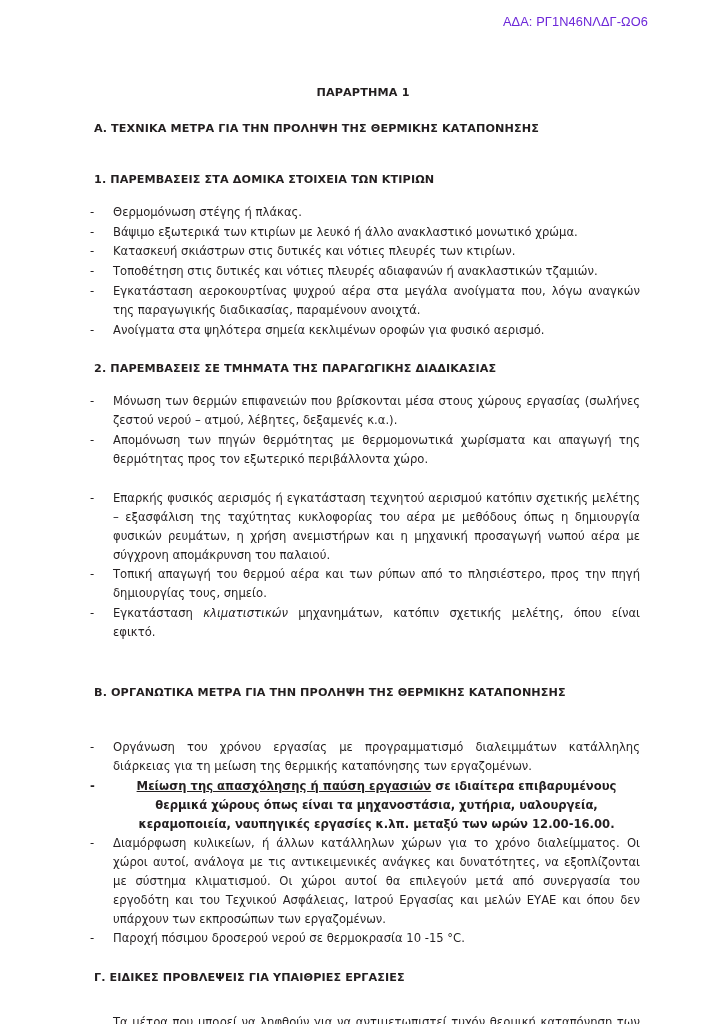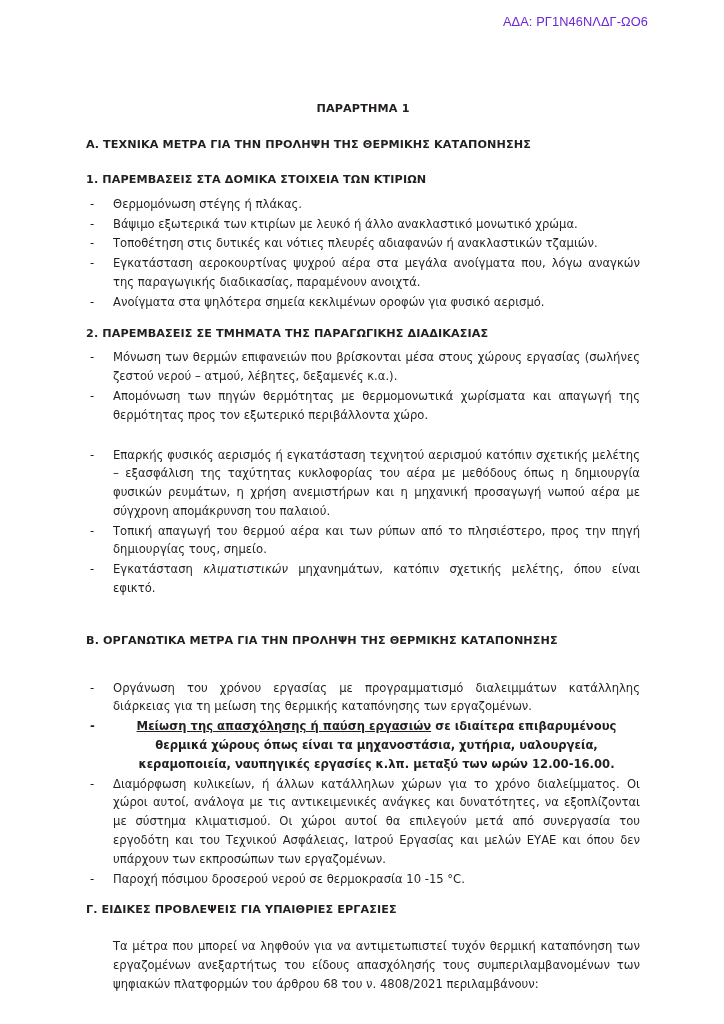--- a/index.html
+++ b/index.html
@@ -41,28 +41,28 @@
     left: 86px;
     top: 86px;
     width: 554px;
   }
 
   .doc-title {
     text-align: center;
     font-weight: bold;
     font-size: 11.2px;
     letter-spacing: 0.15px;
-    margin: 16px 0 22px 0;
+    margin: 0 0 22px 0;
   }
 
   .sec-heading {
     font-weight: bold;
     font-size: 11.2px;
     letter-spacing: 0.1px;
-    margin: 0;
+    margin: 8px;
     line-height: 1.42;
   }
 
   .gap-lg { height: 19px; }
   .gap-md { height: 13px; }
   .gap-sm { height: 7px; }
   .gap-xl { height: 30px; }
   .gap-xxl { height: 34px; }
 
   ul.bullets {
@@ -122,20 +122,21 @@
 
     <div class="gap-lg"></div>
 
     <div class="sec-heading">1. ΠΑΡΕΜΒΑΣΕΙΣ ΣΤΑ ΔΟΜΙΚΑ ΣΤΟΙΧΕΙΑ ΤΩΝ ΚΤΙΡΙΩΝ</div>
 
     <div class="gap-sm"></div>
 
     <ul class="bullets">
       <li>Θερμομόνωση στέγης ή πλάκας.</li>
       <li>Βάψιμο εξωτερικά των κτιρίων με λευκό ή άλλο ανακλαστικό μονωτικό χρώμα.</li>
+      <li>Κατασκευή σκιάστρων στις δυτικές και νότιες πλευρές των κτιρίων.</li>
       <li>Τοποθέτηση στις δυτικές και νότιες πλευρές αδιαφανών ή ανακλαστικών τζαμιών.</li>
       <li>Εγκατάσταση αεροκουρτίνας ψυχρού αέρα στα μεγάλα ανοίγματα που, λόγω αναγκών της παραγωγικής διαδικασίας, παραμένουν ανοιχτά.</li>
       <li>Ανοίγματα στα ψηλότερα σημεία κεκλιμένων οροφών για φυσικό αερισμό.</li>
     </ul>
 
     <div class="gap-md"></div>
 
     <div class="sec-heading">2. ΠΑΡΕΜΒΑΣΕΙΣ ΣΕ ΤΜΗΜΑΤΑ ΤΗΣ ΠΑΡΑΓΩΓΙΚΗΣ ΔΙΑΔΙΚΑΣΙΑΣ</div>
 
     <div class="gap-sm"></div>

